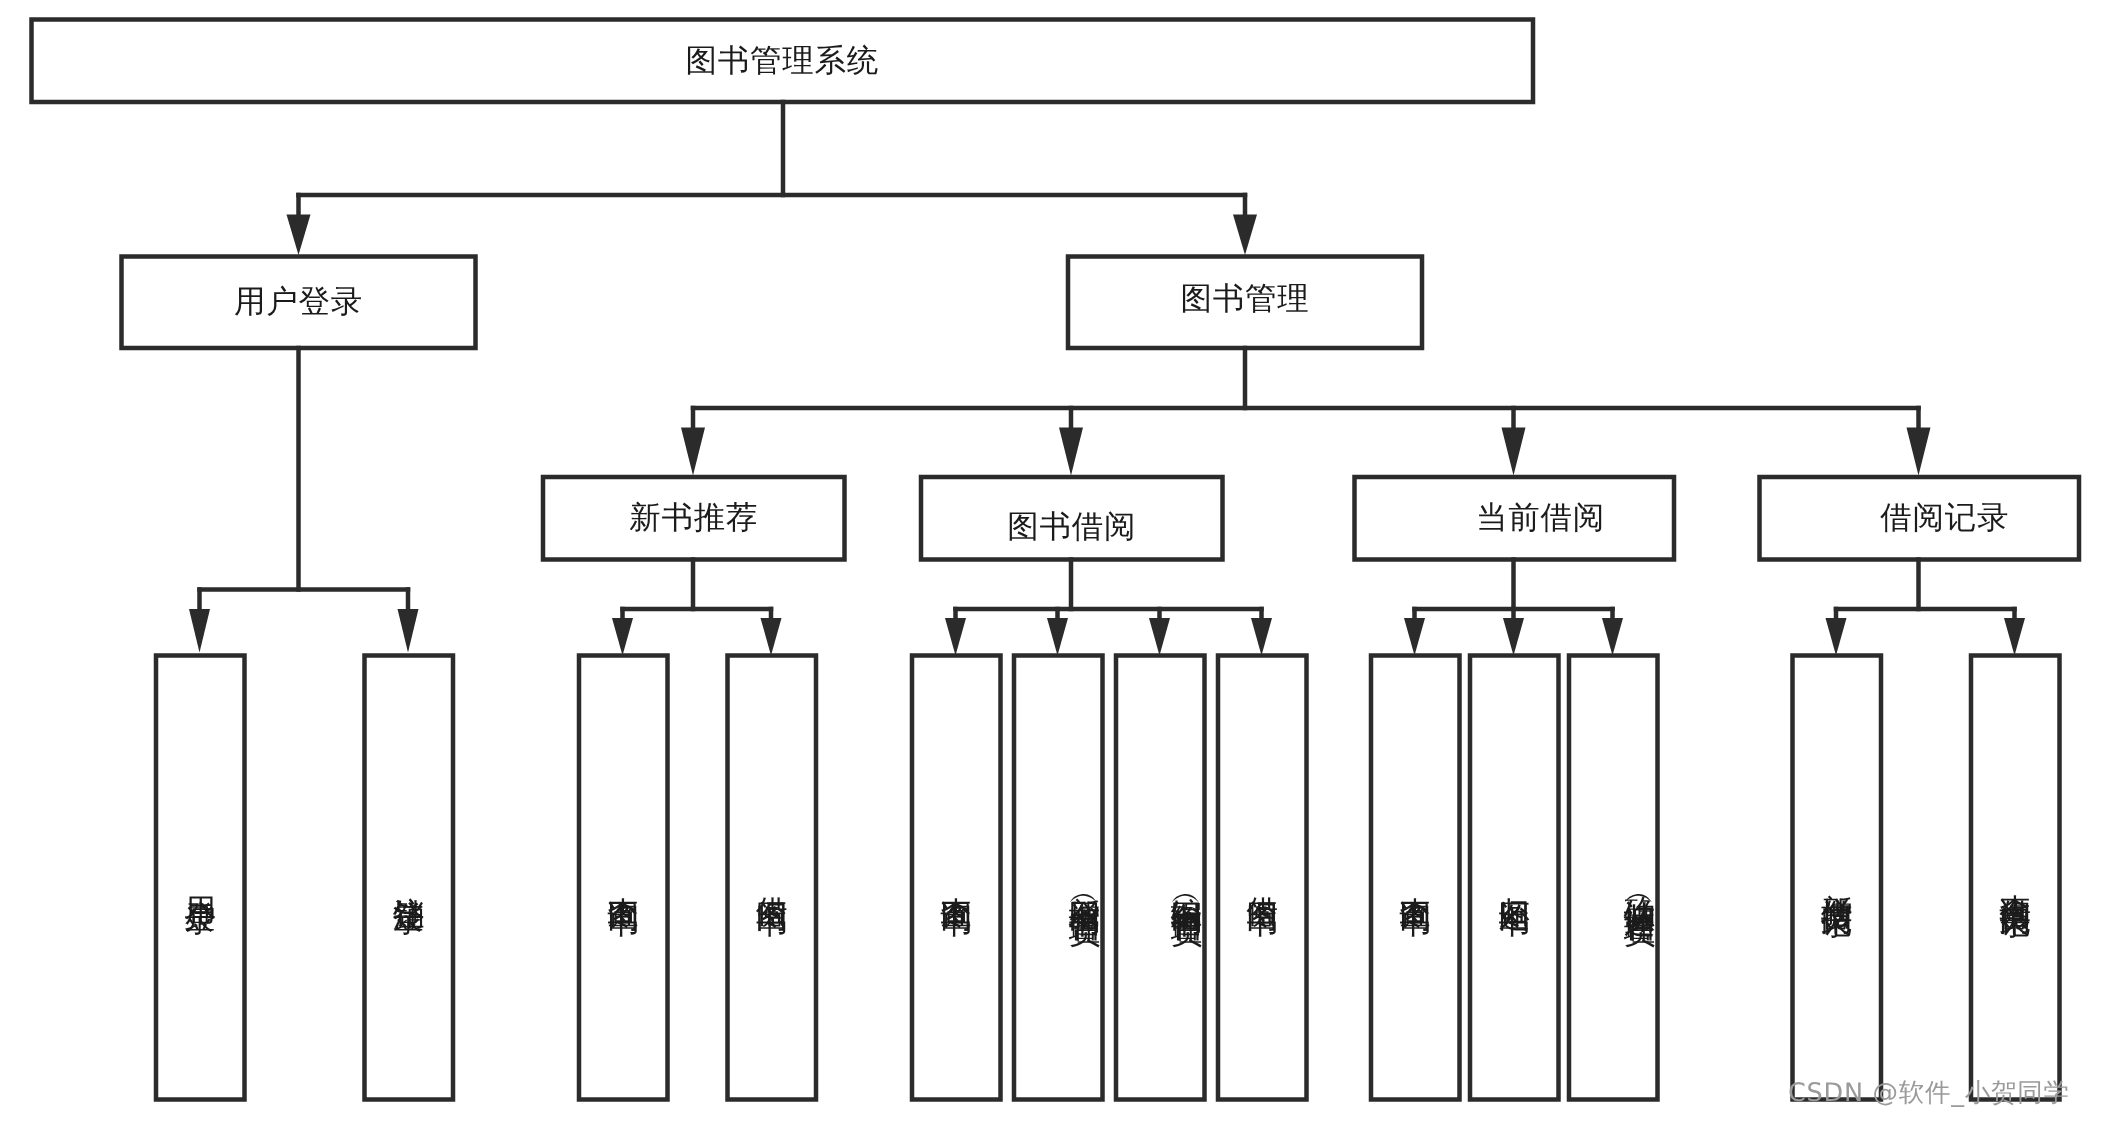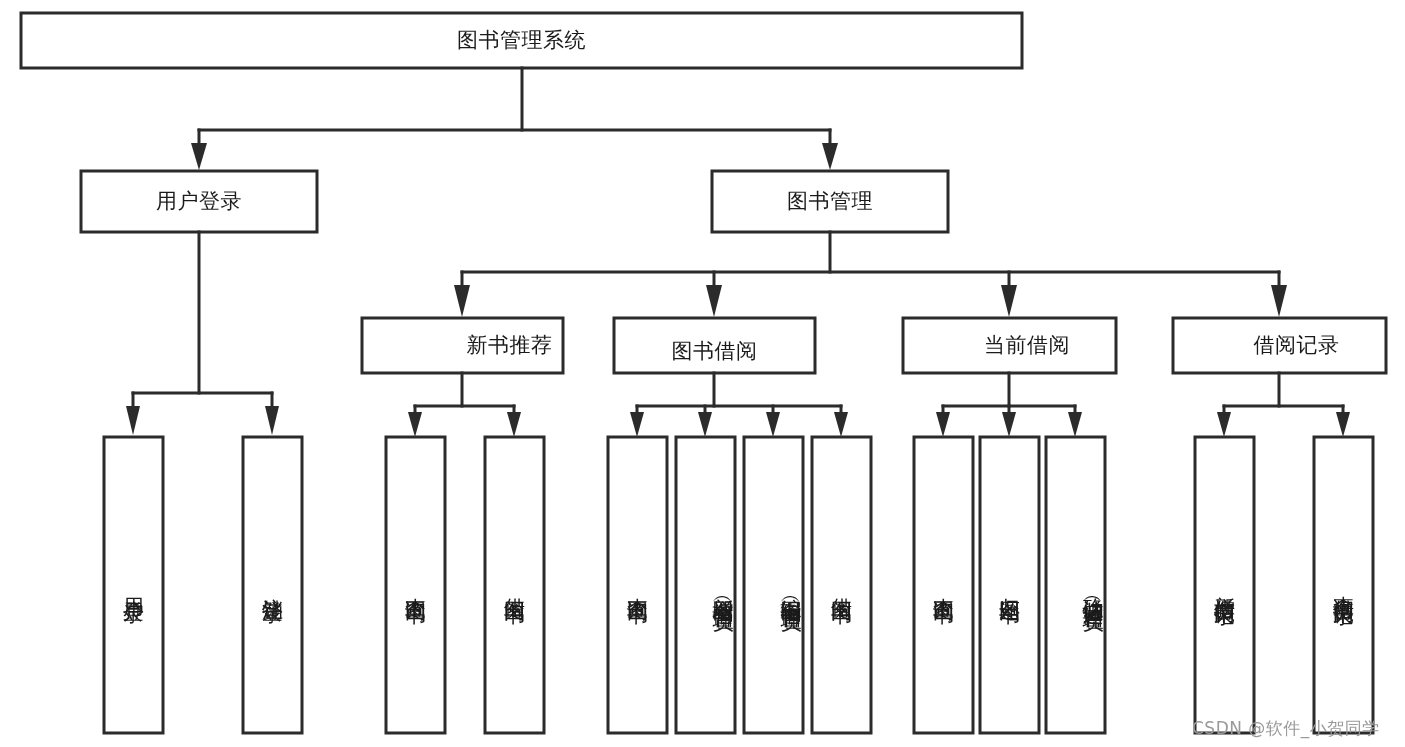--- a/index.html
+++ b/index.html
@@ -163,23 +163,23 @@
     <rect class="node-box" x="1046" y="437" width="59" height="296"></rect>
 
     <rect class="node-box" x="1195" y="437" width="59" height="296"></rect>
     <rect class="node-box" x="1314" y="437" width="59" height="296"></rect>
 
   </svg>
 
   <div class="node-label horizontal" style="left:21px; top:13px; width:1001px; height:55px;">图书管理系统</div>
 
   <div class="node-label horizontal" style="left:81px; top:171px; width:236px; height:61px;">用户登录</div>
-  <div class="node-label horizontal" style="left:712px; top:171px; width:236px; height:61px;">图书管理</div>
-
-  <div class="node-label horizontal" style="left:362px; top:318px; width:201px; height:55px;padding-left:47px;">新书推荐</div>
+  <div class="node-label horizontal" style="left:712px; top:171px; width:236px; height:61px;font-family:Liberation Mono, monospace;">图书管理</div>
+
+  <div class="node-label horizontal" style="left:362px; top:318px; width:201px; height:55px;">新书推荐</div>
   <div class="node-label horizontal" style="left:614px; top:318px; width:201px; height:68px;">图书借阅</div>
   <div class="node-label horizontal" style="left:903px; top:318px; width:248px; height:55px;">当前借阅</div>
   <div class="node-label horizontal" style="left:1173px; top:318px; width:247px; height:55px;">借阅记录</div>
 
   <div class="node-label vertical" style="left:104px; top:437px; width:59px; height:296px;">用户登录</div>
   <div class="node-label vertical" style="left:243px; top:437px; width:59px; height:296px;">注销登录</div>
 
   <div class="node-label vertical" style="left:386px; top:437px; width:59px; height:296px;">查询图书</div>
   <div class="node-label vertical" style="left:485px; top:437px; width:59px; height:296px;">借阅图书</div>
 

